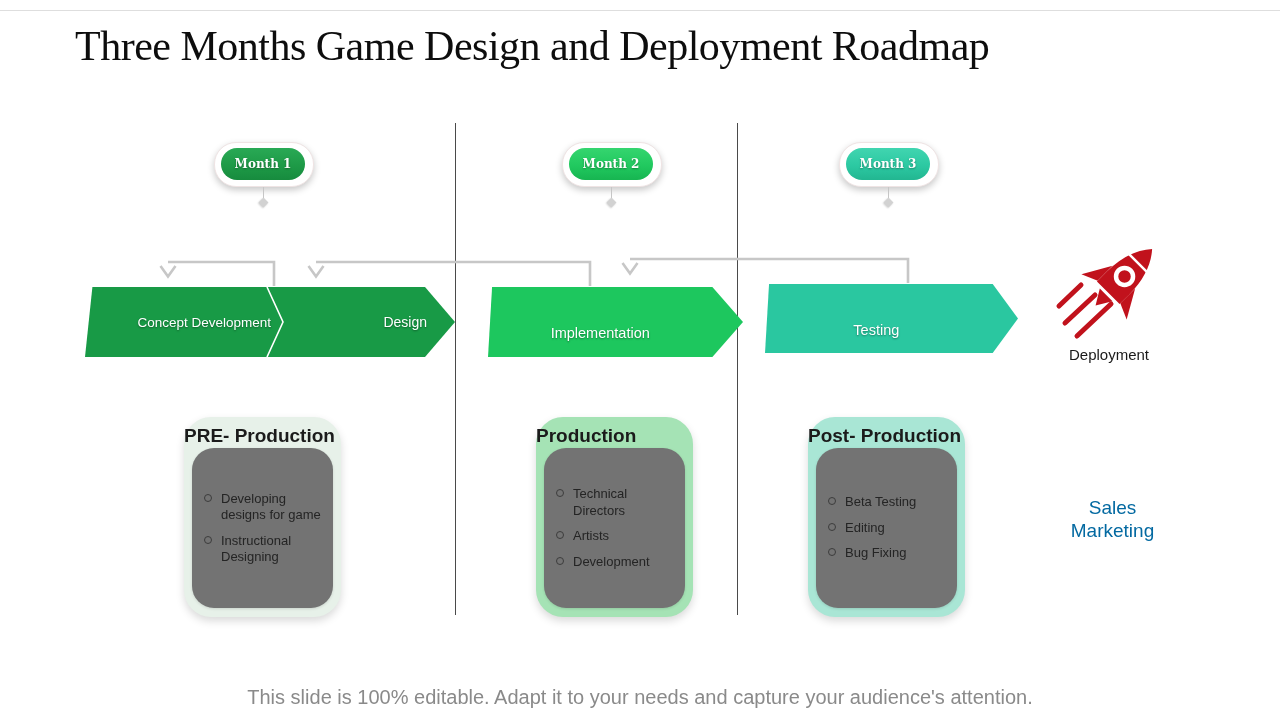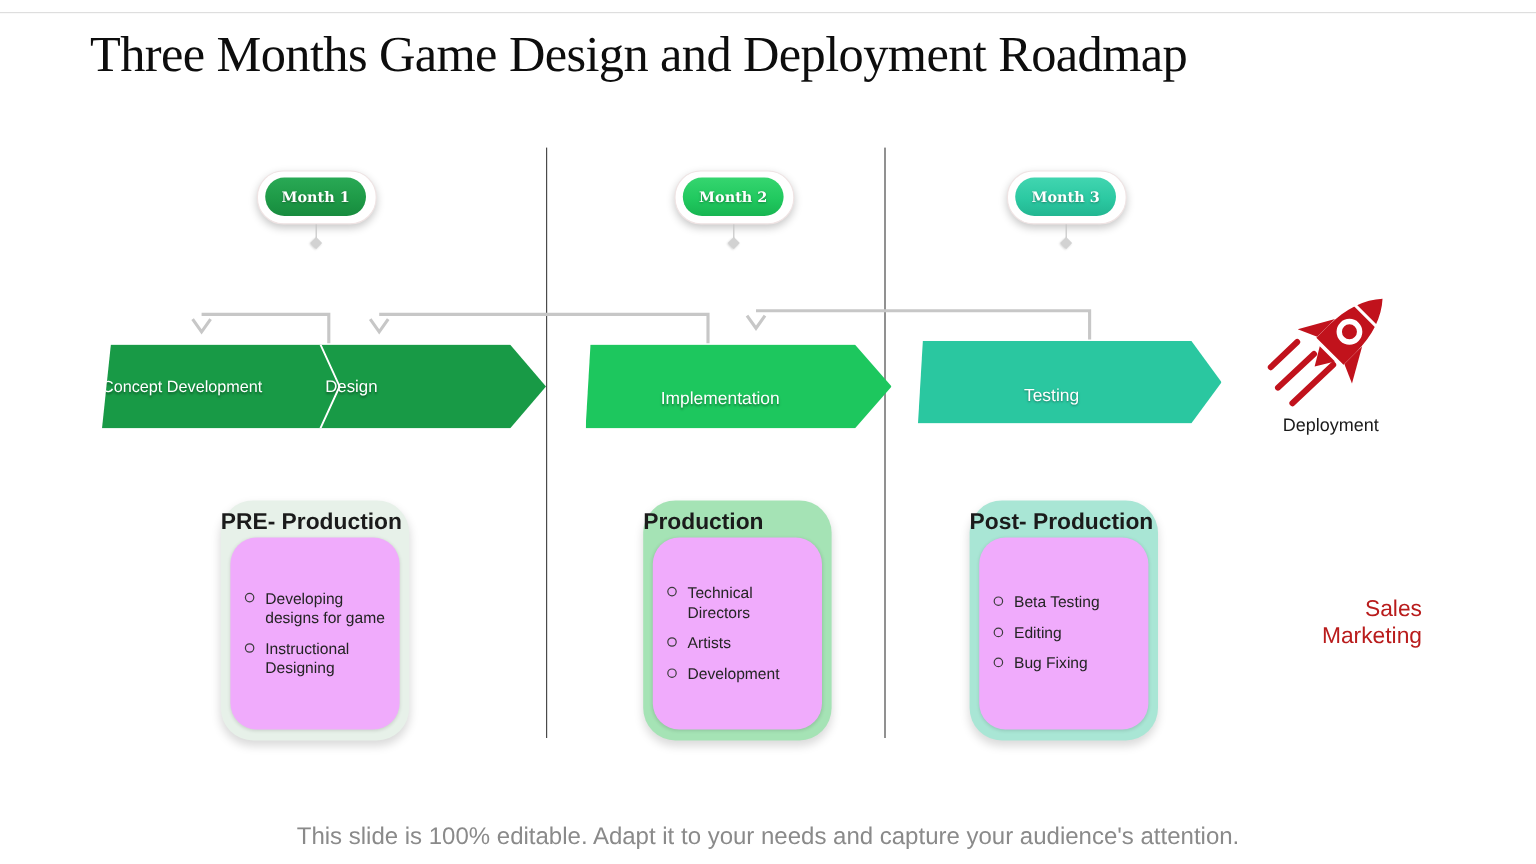--- a/index.html
+++ b/index.html
@@ -32,21 +32,21 @@
 
   
   .arrow{position:absolute;display:flex;align-items:center;color:#fff;font-size:14px;
          text-shadow:0 1px 2px rgba(0,0,0,0.4);}
   .arrow.a1{left:85px;top:287px;width:370px;height:70px;background:#189a46;
         clip-path:polygon(2% 0%,91.9% 0%,100% 50%,91.9% 100%,0% 100%);}
   .arrow.a2{left:488px;top:287px;width:255px;height:70px;background:#1dc75e;
         clip-path:polygon(1.6% 0%,88% 0%,100% 50%,88% 100%,0% 100%);}
   .arrow.a3{left:765px;top:284px;width:253px;height:69px;background:#2ac7a0;
         clip-path:polygon(1.6% 0%,90% 0%,100% 50%,90% 100%,0% 100%);}
-  .arrow .seg{display:block;text-align:left;}
+  .arrow .seg{display:block;text-align:right;}
   .a1 .seg-left{width:186px;font-size:13.5px;}
   .a1 .seg-right{width:156px;}
   .a2 .seg-only,.a3 .seg-only{width:88%;text-align:center;font-size:14.5px;margin-top:22px;}
   .a1 .chevron{position:absolute;left:0;top:0;}
 
   
   .connectors{position:absolute;left:0;top:0;pointer-events:none;}
 
   
   .rocket-wrap{position:absolute;left:1043px;top:228px;width:132px;height:132px;}
@@ -54,31 +54,31 @@
         font-size:15px;color:#1a1a1a;}
 
   
   .phase{position:absolute;width:157px;height:200px;border-radius:27px;
         box-shadow:0 4px 8px rgba(0,0,0,0.15);}
   .phase.p1{left:184px;top:417px;background:#e7f1e9;}
   .phase.p2{left:536px;top:417px;background:#a5e3b5;}
   .phase.p3{left:808px;top:417px;background:#a9e6d5;}
   .phase-title{position:absolute;left:0;top:8px;width:100%;
         font-size:19px;font-weight:700;color:#1b1b1b;}
-  .phase-body{position:absolute;left:8px;top:31px;right:8px;bottom:9px;background:#f0abfc;
+  .phase-body{position:absolute;left:8px;top:31px;right:8px;bottom:9px;background:#737373;
         border-radius:22px;box-shadow:0 1px 3px rgba(0,0,0,0.12);
         display:flex;flex-direction:column;justify-content:center;gap:9px;
         padding:6px 4px 6px 12px;box-sizing:border-box;}
   .item{display:flex;align-items:flex-start;}
   .bullet{flex:0 0 auto;width:6px;height:6px;border:1.4px solid #3c3c3c;border-radius:50%;
         margin:3px 9px 0 0;}
   .item-text{font-size:13px;line-height:1.27;color:#242424;max-width:110px;}
 
-  .sales-marketing{position:absolute;left:1040px;top:496px;width:145px;text-align:right;
-        font-size:19px;line-height:1.22;color:#b91c1c;}
+  .sales-marketing{position:absolute;left:1040px;top:496px;width:145px;text-align:center;
+        font-size:19px;line-height:1.22;color:#0369a1;}
   .footer{position:absolute;left:0;top:686px;width:1280px;text-align:center;
         font-size:20px;color:#8a8a8a;}
 </style>
 </head>
 <body>
 
 <div class="slide">
 
   <div class="top-rule"></div>
 

